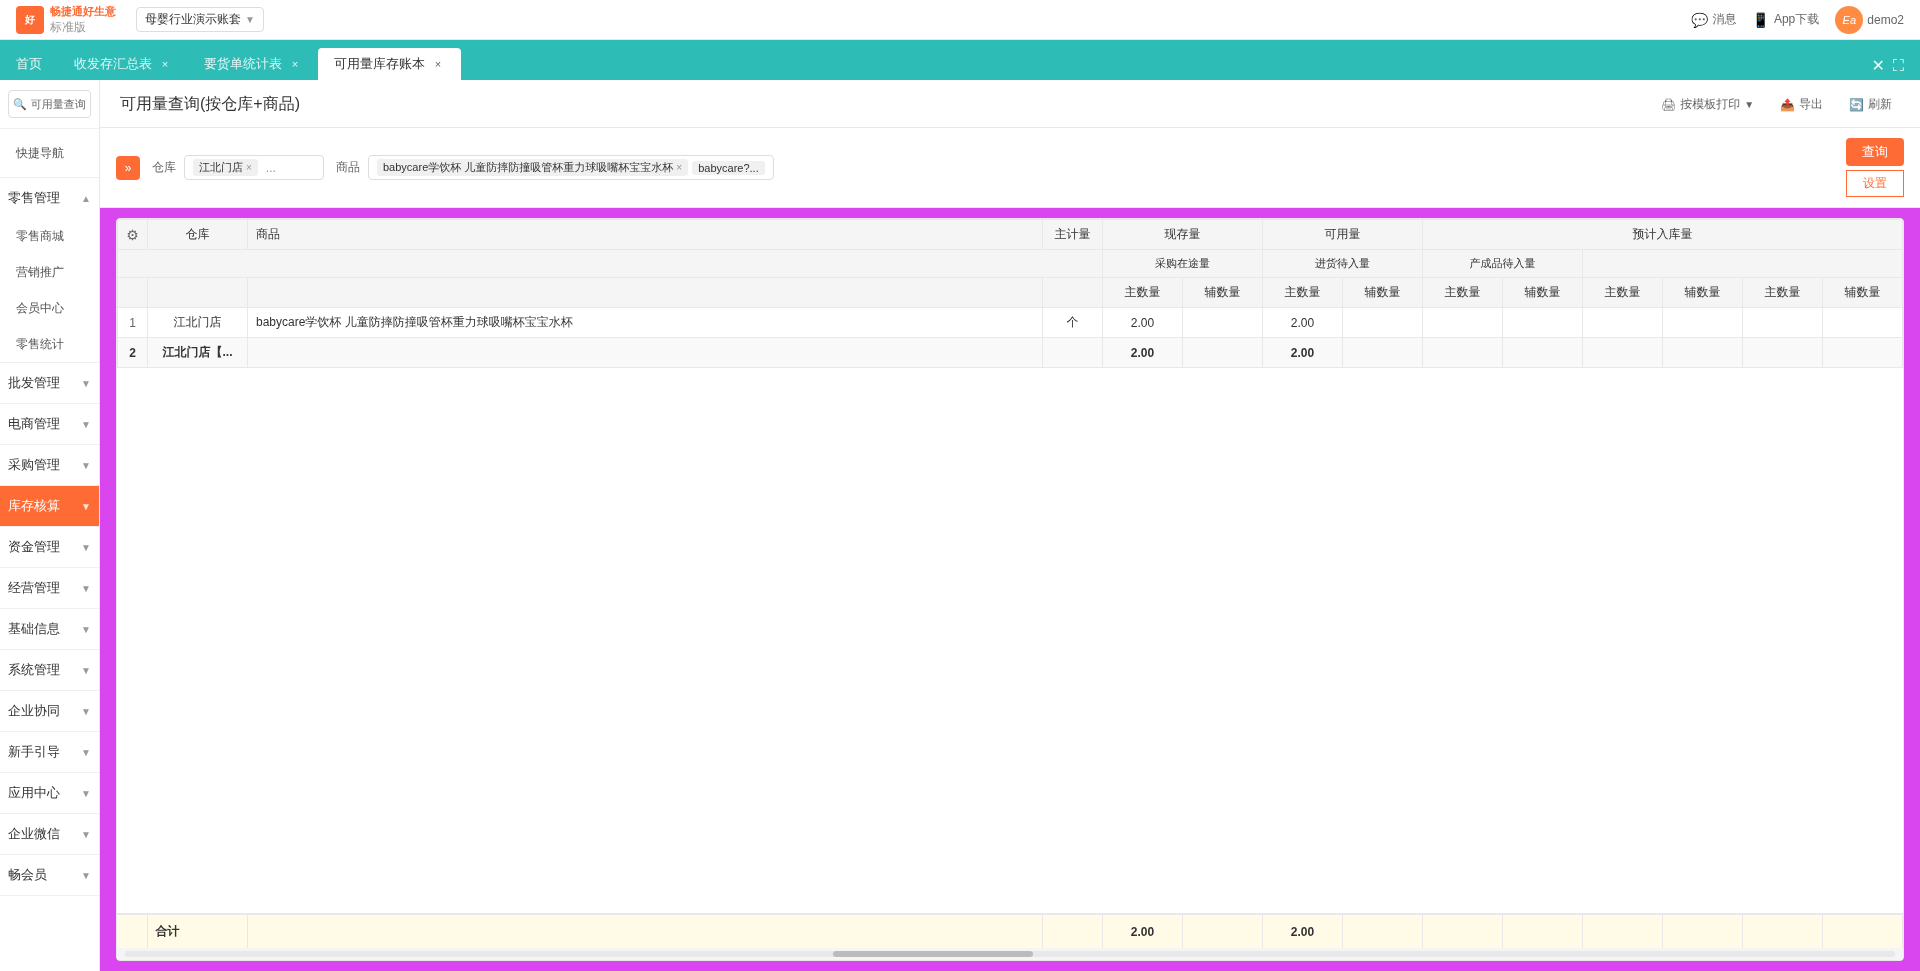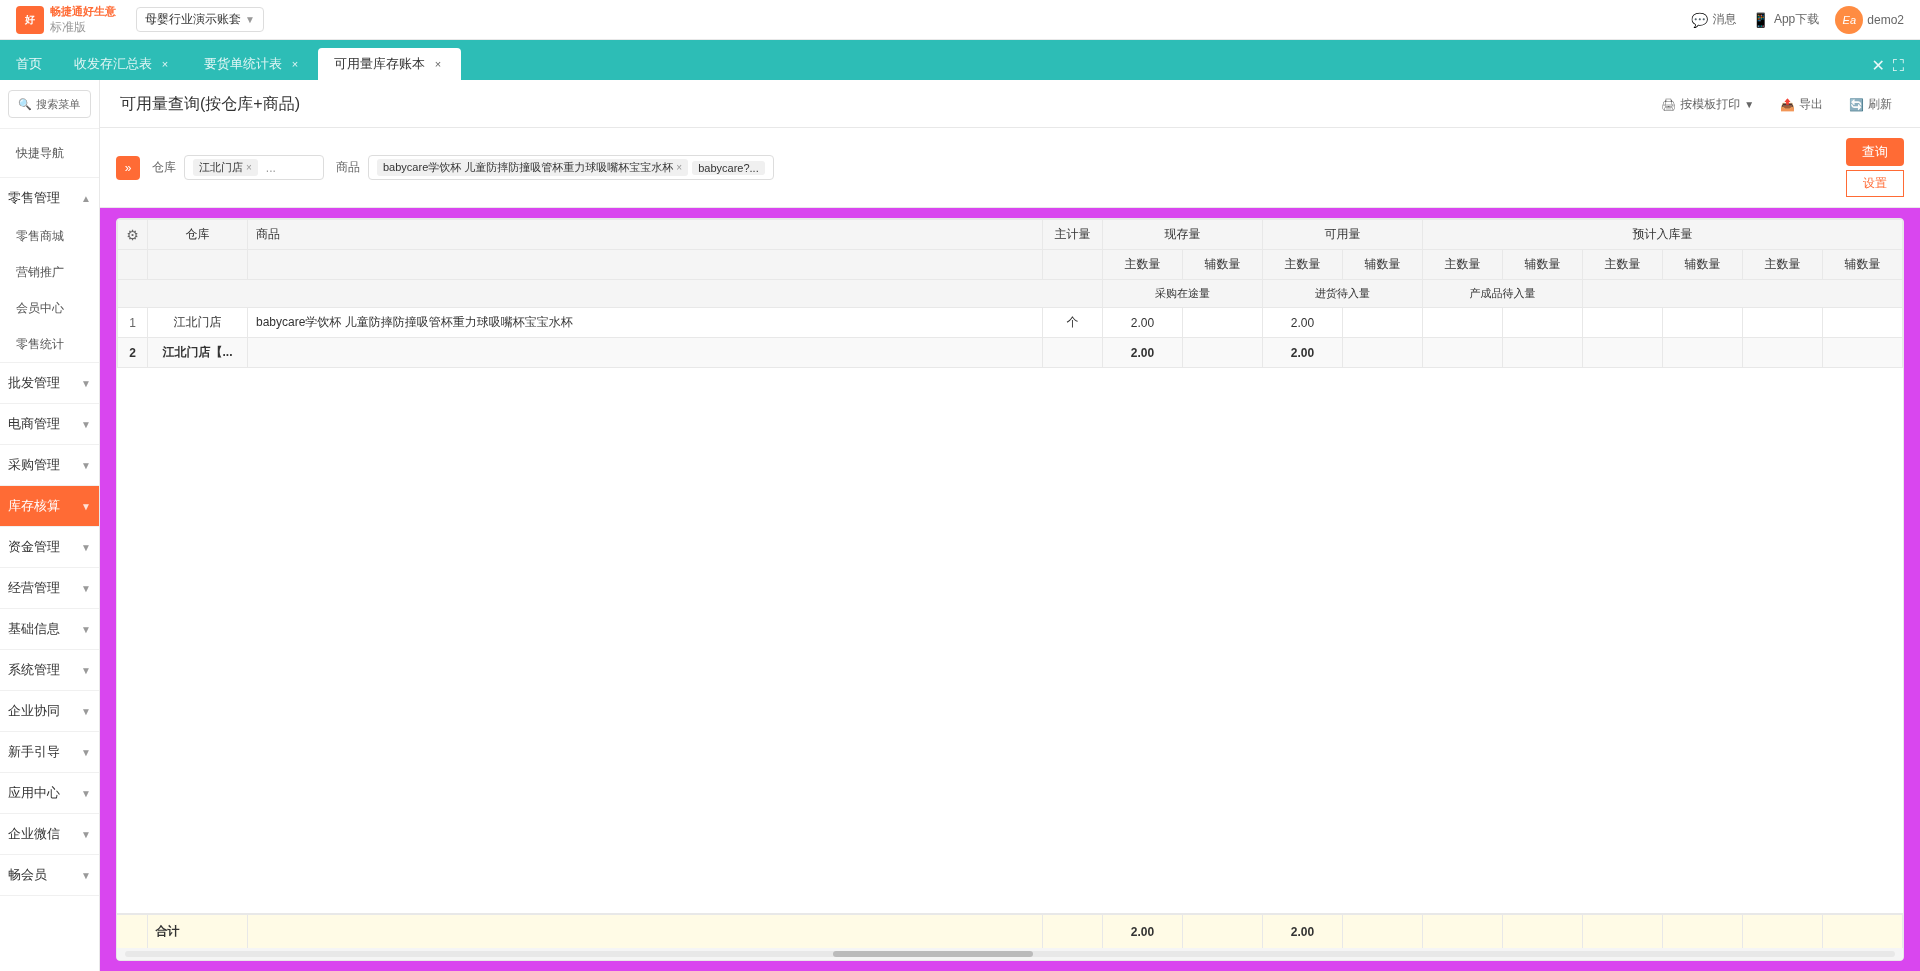--- a/index.html
+++ b/index.html
@@ -141,21 +141,21 @@
     <span class="tab-action-btn">⛶</span>
   </div>
 </div>
 
 <div class="main-layout">
 
   <div class="sidebar">
     <div class="sidebar-search">
       <div class="sidebar-search-btn">
         <span>🔍</span>
-        <span>搜索菜单</span>
+        <span>可用量查询</span>
       </div>
     </div>
     <div class="sidebar-nav">
       <div class="sidebar-item">
         <span>快捷导航</span>
       </div>
     </div>
 
     <div class="sidebar-section">
       <div class="sidebar-section-header">
@@ -328,44 +328,44 @@
             <tr>
               <th class="col-settings">
                 <span class="settings-gear">⚙</span>
               </th>
               <th class="col-warehouse">仓库</th>
               <th class="col-product">商品</th>
               <th class="col-unit">主计量</th>
               <th colspan="2">现存量</th>
               <th colspan="2">可用量</th>
               <th colspan="6">预计入库量</th>
+            </tr>
+            <tr style="background:#f5f5f5;">
+              <th colspan="4"></th>
+              <th colspan="2" style="font-size:11px;">采购在途量</th>
+              <th colspan="2" style="font-size:11px;">进货待入量</th>
+              <th colspan="2" style="font-size:11px;">产成品待入量</th>
+              <th colspan="4"></th>
             </tr>
             <tr>
               <th class="col-settings"></th>
               <th class="col-warehouse"></th>
               <th class="col-product"></th>
               <th class="col-unit"></th>
               <th class="col-num">主数量</th>
               <th class="col-num">辅数量</th>
               <th class="col-num">主数量</th>
               <th class="col-num">辅数量</th>
               <th class="col-num">主数量</th>
               <th class="col-num">辅数量</th>
               <th class="col-num">主数量</th>
               <th class="col-num">辅数量</th>
               <th class="col-num">主数量</th>
               <th class="col-num">辅数量</th>
             </tr>
-            <tr style="background:#f5f5f5;">
-              <th colspan="4"></th>
-              <th colspan="2" style="font-size:11px;">采购在途量</th>
-              <th colspan="2" style="font-size:11px;">进货待入量</th>
-              <th colspan="2" style="font-size:11px;">产成品待入量</th>
-              <th colspan="4"></th>
-            </tr>
           </thead>
           <tbody>
 
             <tr class="table-row">
               <td class="row-num">1</td>
               <td>江北门店</td>
               <td class="text-left">babycare学饮杯 儿童防摔防撞吸管杯重力球吸嘴杯宝宝水杯</td>
               <td>个</td>
               <td>2.00</td>
               <td></td>

